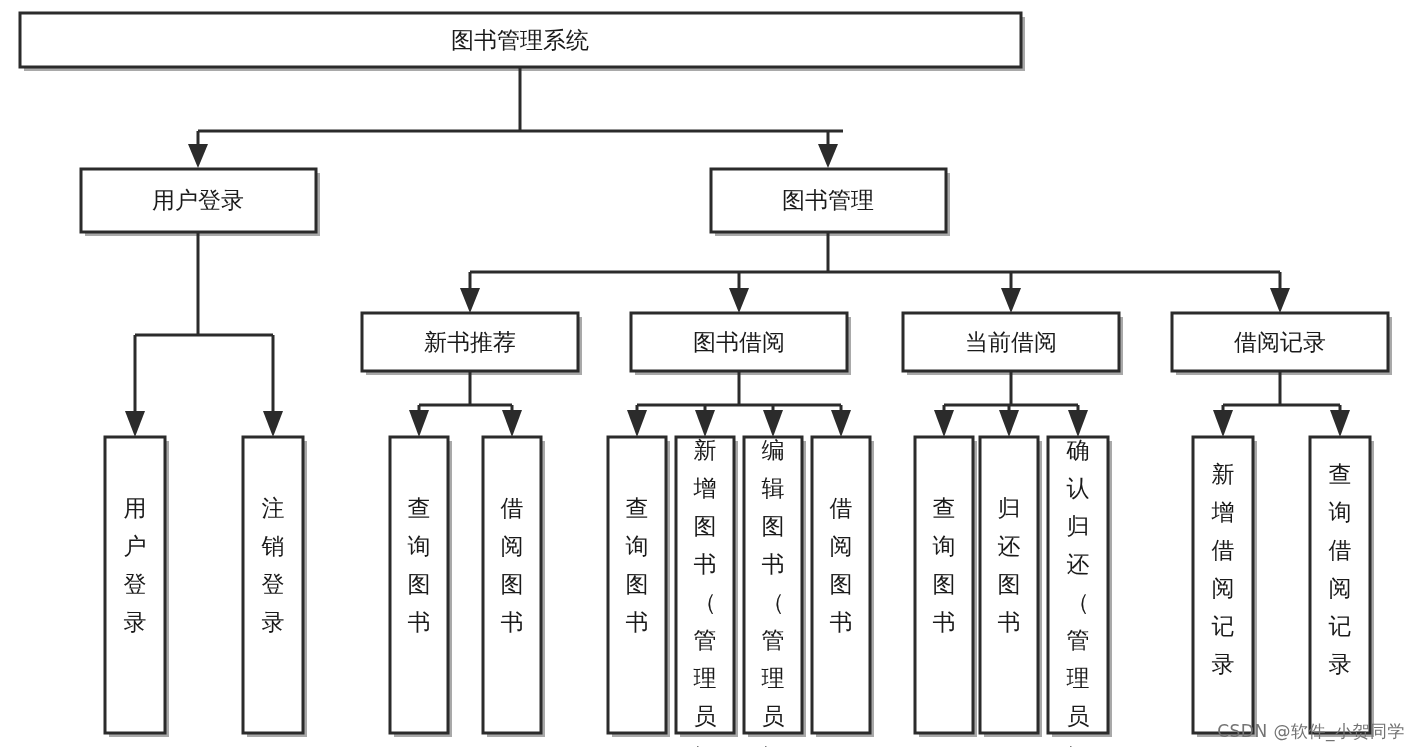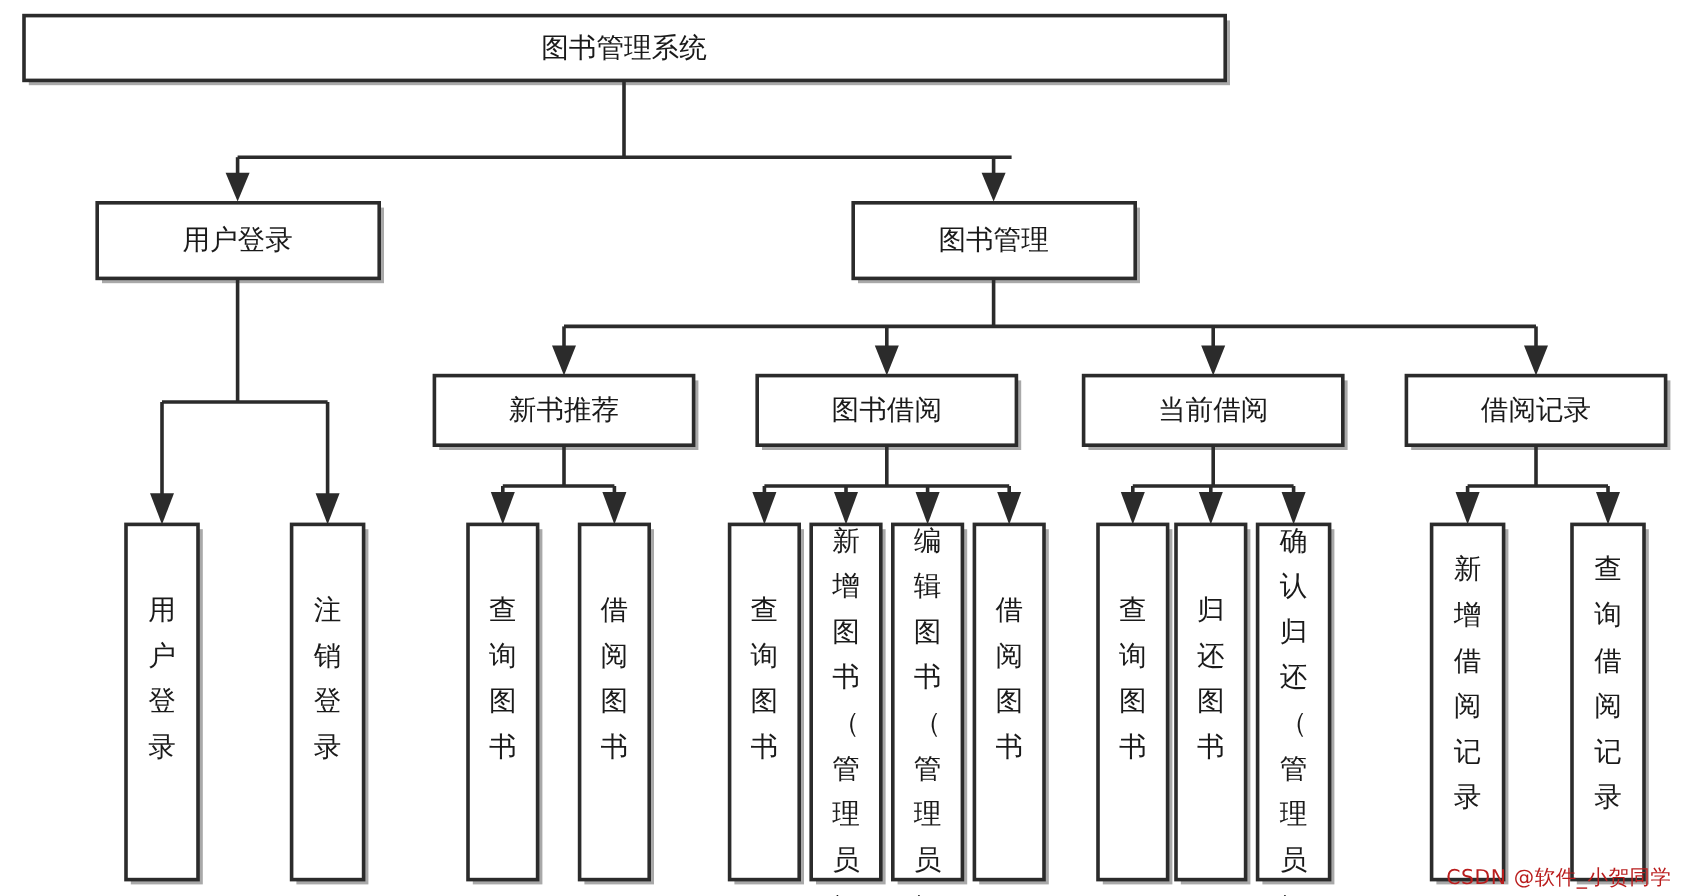--- a/index.html
+++ b/index.html
@@ -47,25 +47,25 @@
     dominant-baseline: middle;
   }
   .label-v {
     fill: #1a1a1a;
     font-family: "DejaVu Sans", "Liberation Sans", sans-serif;
     font-size: 23px;
     text-anchor: middle;
   }
   .watermark {
     position: absolute;
-    right: 12px;
+    right: 0;
     bottom: 4px;
     font-family: "DejaVu Sans", "Liberation Sans", sans-serif;
     font-size: 17px;
-    color: #b91c1c;
+    color: #737373;
     white-space: nowrap;
     letter-spacing: 0.5px;
   }
 </style>
 </head>
 <body>
 
 <svg id="diagram" viewBox="0 0 1405 747">
 
   <g>

